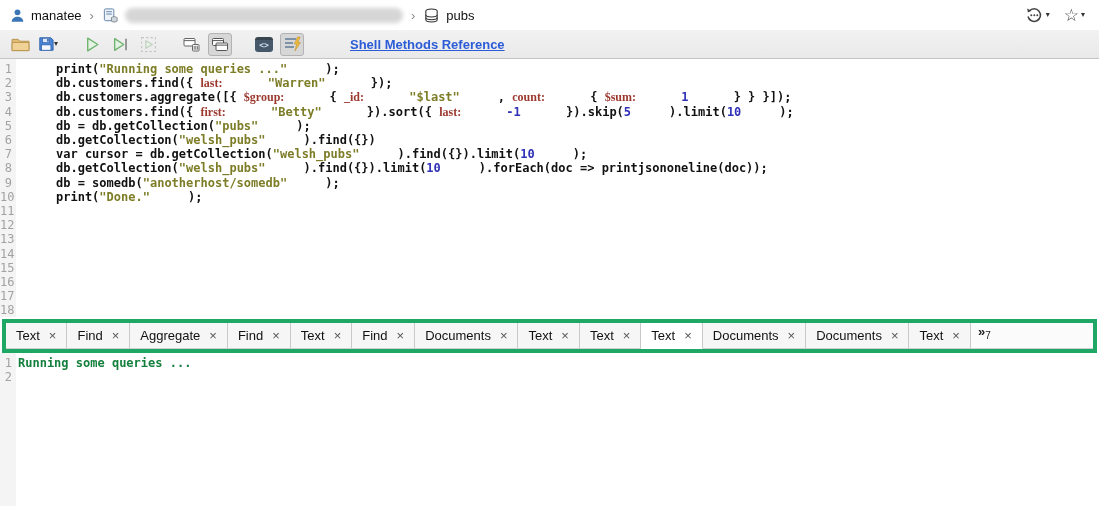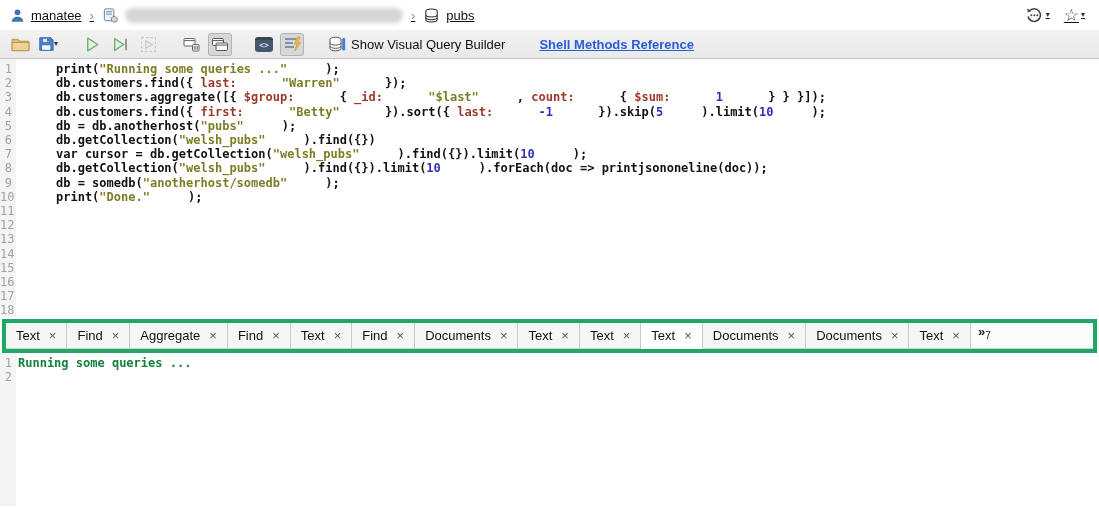--- a/index.html
+++ b/index.html
@@ -2,21 +2,21 @@
 <html style="--green: #1ea765; --c-string: #7d7d28; --c-field: #9c392f; --c-number: #3030b8; --link: #2b5bd7;"><head>
 <meta charset="utf-8">
 <style>
   * { box-sizing: border-box; margin: 0; padding: 0; }
   html,body { width:1099px; height:508px; overflow:hidden; background:#fff;
     font-family:"Liberation Sans", sans-serif; }
   .app { position:relative; width:1099px; height:508px; background:#fff; }
 
   
   .crumbbar { height:30px; display:flex; align-items:center; padding:0 14px 0 10px;
-    background:#fff; font-size:13px; color:#111;text-decoration:underline; }
+    background:#fff; font-size:13px; color:#111; }
   .crumb-left { display:flex; align-items:center; gap:6px; flex:1; }
   .crumb-seg { display:flex; align-items:center; gap:6px; }
   .crumb-chev { color:#8a8a8a; font-size:13px; padding:0 2px; }
   .redacted-pill { width:278px; height:15px; border-radius:8px; background:#d6d6d6;
     filter:blur(2px); }
   .crumb-right { display:flex; align-items:center; gap:14px; }
   .iconbtn { display:flex; align-items:center; gap:2px; color:#444; }
   .caret { font-size:8px; color:#333; line-height:1; }
   .star-glyph { font-size:17px; color:#444; line-height:1; }
 
@@ -40,21 +40,21 @@
 
   
   .editor { position:relative; height:258px; background:#fff; padding-top:3px; cursor:text; }
   .gutter-bg { position:absolute; left:0; top:0; bottom:0; width:16px; background:#f4f4f4; }
   .line { display:flex; line-height:14.2px; font-size:12px;
     font-family:"DejaVu Sans Mono", monospace; position:relative; }
   .ln { width:14px; text-align:right; color:#a2a2a2; flex:none; padding-right:2px; }
   .code { white-space:pre; padding-left:4px; font-weight:bold; }
   .tok.t-d { color:#111;padding-left:38px; }
   .tok.t-s { color:var(--c-string,#7d7d28); }
-  .tok.t-f { color:var(--c-field,#9c392f); }
+  .tok.t-f { color:var(--c-field,#9c392f);font-family:Liberation Serif, serif; }
   .tok.t-n { color:var(--c-number,#3030b8); }
 
   
   .tabbar-wrap { margin:2px 2px 0 2px; border:4px solid var(--green,#1ea765);
     height:34px; background:#0c4a6e; }
   .tabs { display:flex; height:26px; background:#fbfbfb; }
   .tab { display:flex; align-items:center; gap:9px; padding:0 10px;
     border-right:1px solid #c9c9c9; border-bottom:1px solid #cfcfcf;
     background:#f6f6f6; font-size:13px; color:#111; white-space:nowrap; }
   .tab.selected { background:#fff; border-bottom-color:#fff; }
@@ -207,32 +207,20 @@
       <span>
         <svg width="19" height="16" viewBox="0 0 19 16">
             <line x1="2" y1="3" x2="13" y2="3" stroke="#7f93a8" stroke-width="2"></line>
             <line x1="2" y1="7" x2="10" y2="7" stroke="#7f93a8" stroke-width="2"></line>
             <line x1="2" y1="11" x2="11" y2="11" stroke="#7f93a8" stroke-width="2"></line>
             <path d="M14.5 1l-3.2 7h2.4l-1.8 7 5.6-8.4h-2.7L17.2 1z" fill="#efb93f" stroke="#b88a1e" stroke-width=".5"></path>
           </svg>
       </span>
     </span>
     <span class="tgap"></span>
-    <span class="vqb">
-      <span>
-        <svg width="18" height="18" viewBox="0 0 18 18">
-            <ellipse cx="7.5" cy="4.3" rx="5.5" ry="2.1" fill="#fff" stroke="#555" stroke-width="1"></ellipse>
-            <path d="M2 4.3v9.4c0 1.2 2.5 2.1 5.5 2.1s5.5-.9 5.5-2.1V4.3" fill="#fff" stroke="#555" stroke-width="1"></path>
-            <path d="M2 8c0 1.2 2.5 2.1 5.5 2.1S13 9.2 13 8" fill="none" stroke="#555" stroke-width="1"></path>
-            <path d="M2 11.2c0 1.2 2.5 2.1 5.5 2.1s5.5-.9 5.5-2.1" fill="none" stroke="#555" stroke-width="1"></path>
-            <rect x="14.2" y="3" width="3" height="12.5" rx="1" fill="#3f7ed8"></rect>
-          </svg>
-      </span>
-      <span>Show Visual Query Builder</span>
-    </span>
     <a class="ref-link" href="#">Shell Methods Reference</a>
   </div>
 
   <div class="editor">
     <div class="gutter-bg"></div>
     <div id="editor-lines">
         <div class="line">
           <span class="ln">1</span>
           <span class="code"><span class="tok t-d">print(</span><span class="tok t-s">"Running some queries ..."</span><span class="tok t-d">);</span></span>
         </div>
@@ -243,21 +231,21 @@
         <div class="line">
           <span class="ln">3</span>
           <span class="code"><span class="tok t-d">db.customers.aggregate([{ </span><span class="tok t-f">$group:</span><span class="tok t-d"> { </span><span class="tok t-f">_id:</span><span class="tok t-d"> </span><span class="tok t-s">"$last"</span><span class="tok t-d">, </span><span class="tok t-f">count:</span><span class="tok t-d"> { </span><span class="tok t-f">$sum:</span><span class="tok t-d"> </span><span class="tok t-n">1</span><span class="tok t-d"> } } }]);</span></span>
         </div>
         <div class="line">
           <span class="ln">4</span>
           <span class="code"><span class="tok t-d">db.customers.find({ </span><span class="tok t-f">first:</span><span class="tok t-d"> </span><span class="tok t-s">"Betty"</span><span class="tok t-d"> }).sort({ </span><span class="tok t-f">last:</span><span class="tok t-d"> </span><span class="tok t-n">-1</span><span class="tok t-d"> }).skip(</span><span class="tok t-n">5</span><span class="tok t-d">).limit(</span><span class="tok t-n">10</span><span class="tok t-d">);</span></span>
         </div>
         <div class="line">
           <span class="ln">5</span>
-          <span class="code"><span class="tok t-d">db = db.anotherhost(</span><span class="tok t-s">"pubs"</span><span class="tok t-d">);</span></span>
+          <span class="code"><span class="tok t-d">db = db.getCollection(</span><span class="tok t-s">"pubs"</span><span class="tok t-d">);</span></span>
         </div>
         <div class="line">
           <span class="ln">6</span>
           <span class="code"><span class="tok t-d">db.getCollection(</span><span class="tok t-s">"welsh_pubs"</span><span class="tok t-d">).find({})</span></span>
         </div>
         <div class="line">
           <span class="ln">7</span>
           <span class="code"><span class="tok t-d">var cursor = db.getCollection(</span><span class="tok t-s">"welsh_pubs"</span><span class="tok t-d">).find({}).limit(</span><span class="tok t-n">10</span><span class="tok t-d">);</span></span>
         </div>
         <div class="line">

